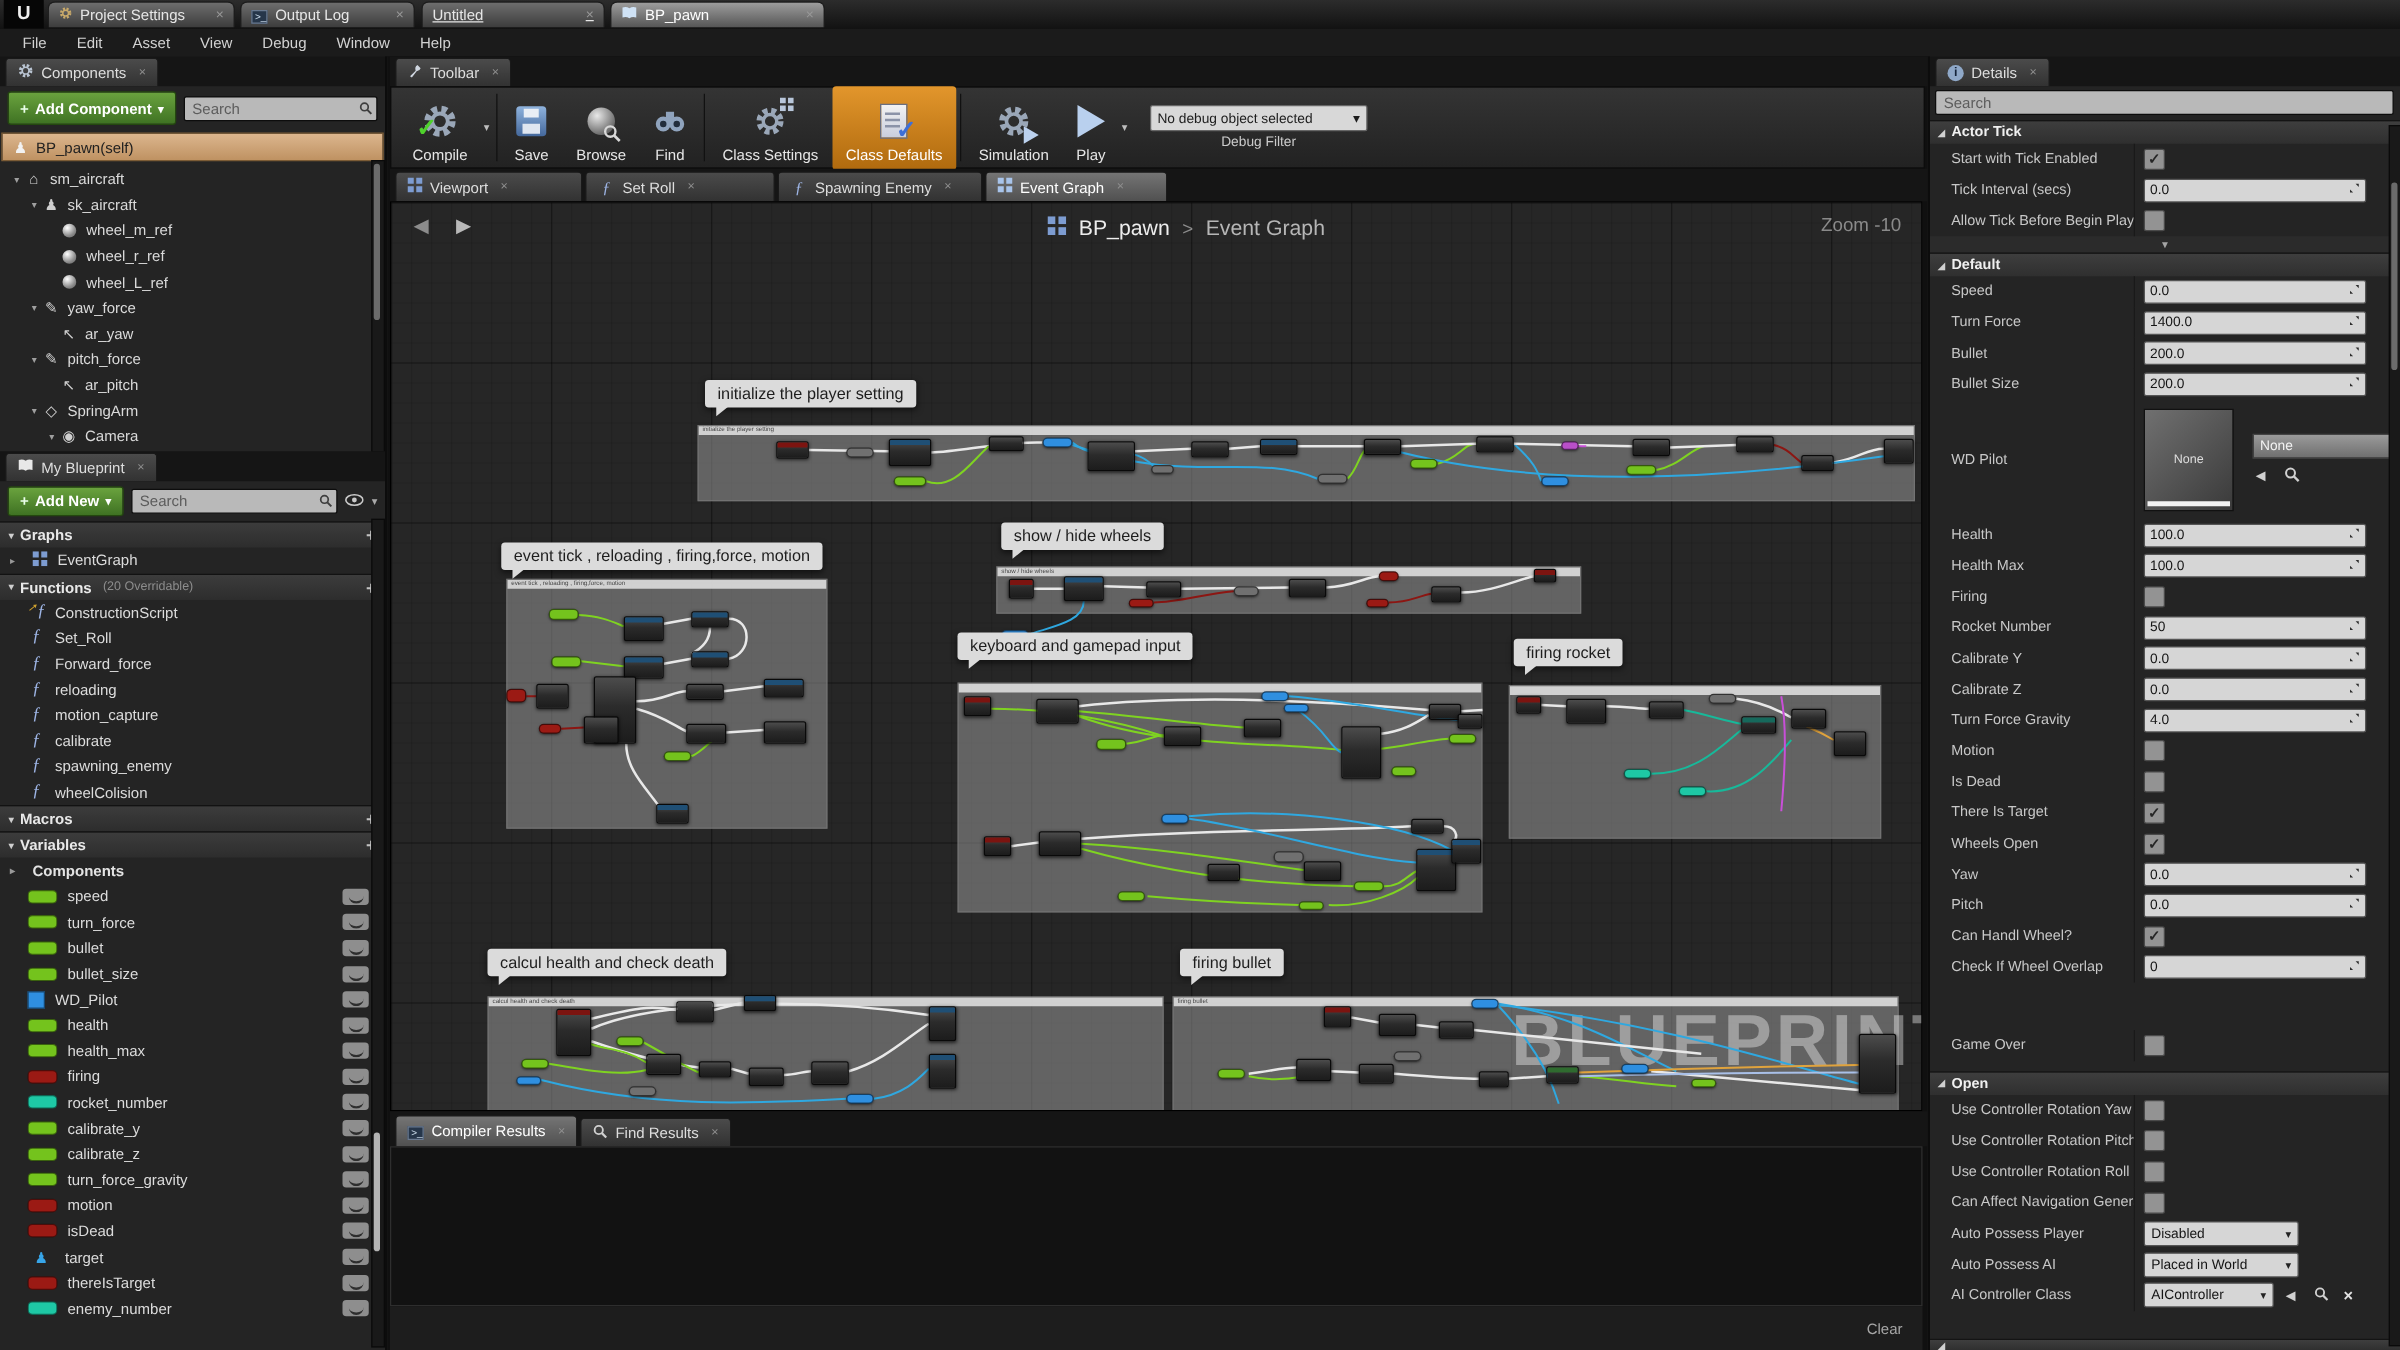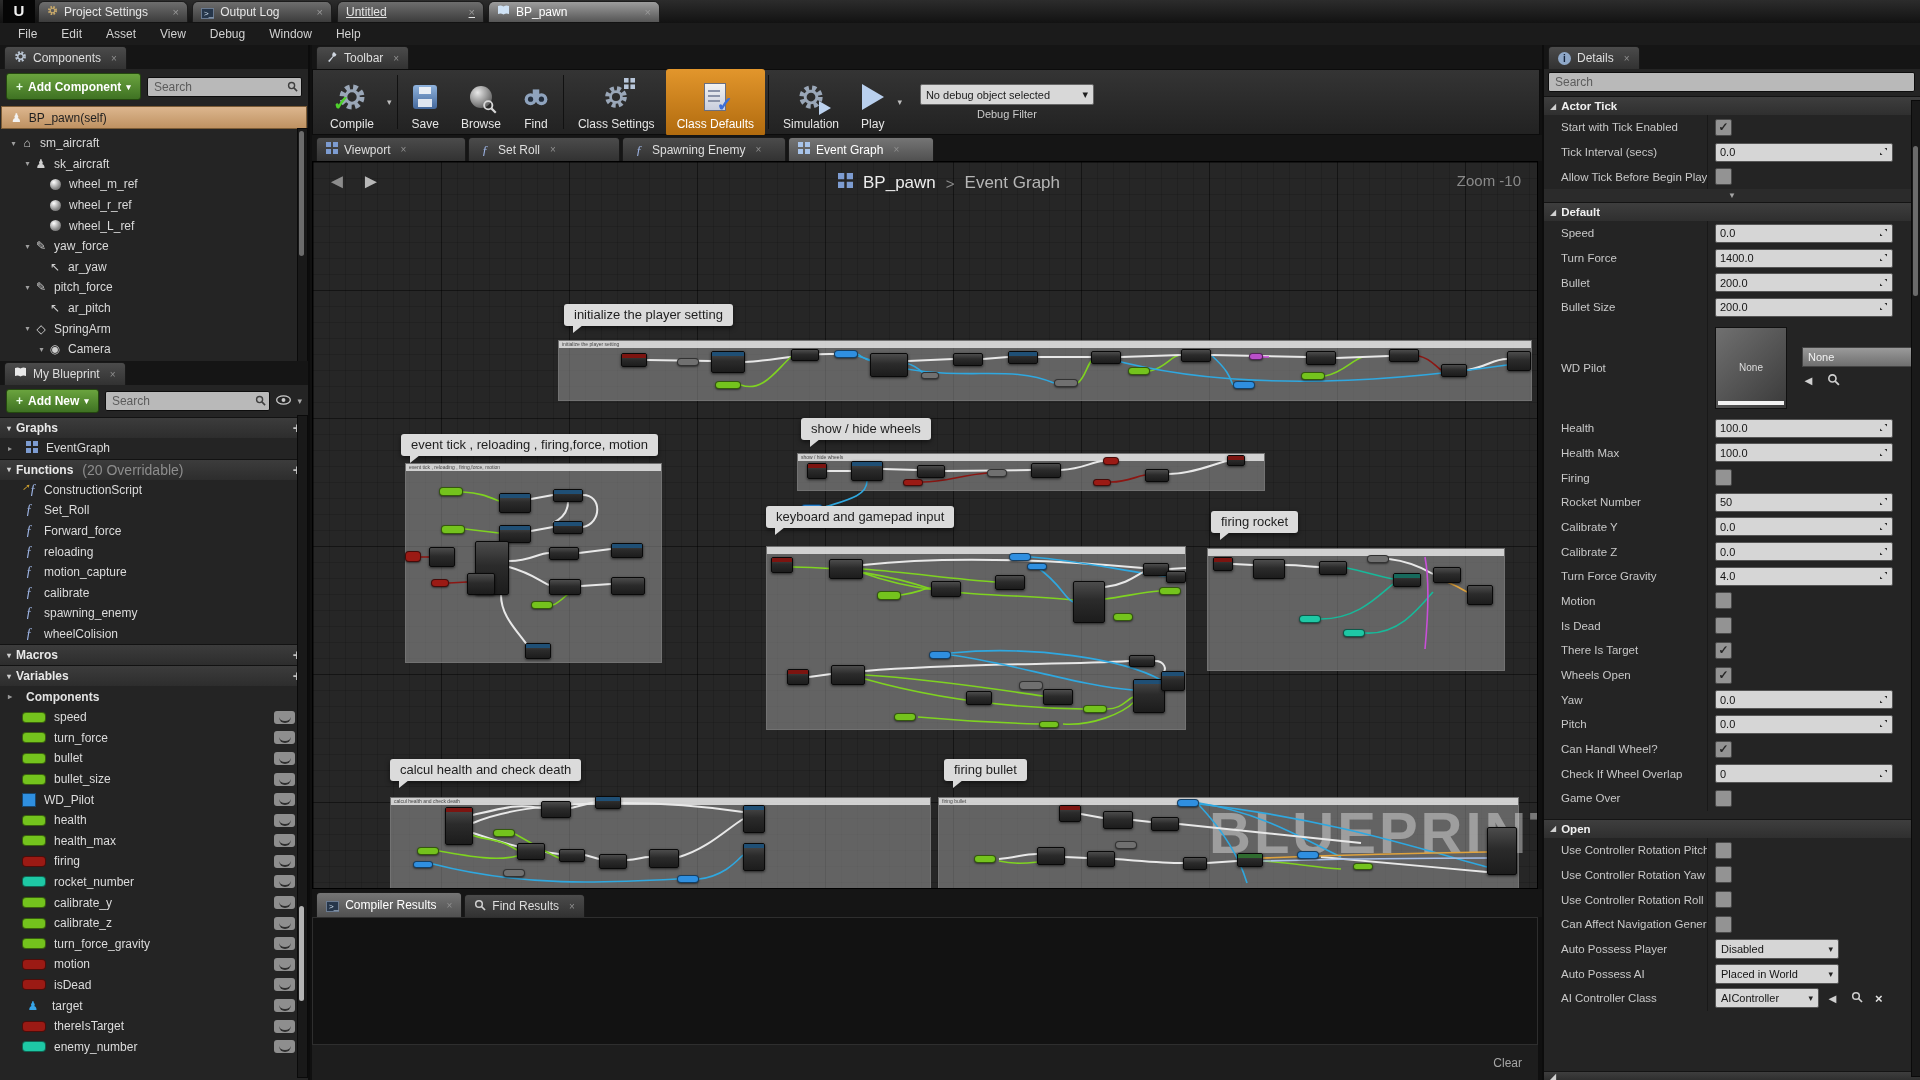--- a/index.html
+++ b/index.html
@@ -47,21 +47,21 @@
   .trow .arr{width:11px;text-align:center;color:#9f9f9f;font-size:8px;flex:none;}
   .tico{width:16px;text-align:center;flex:none;margin-right:5px;color:#cfcfcf;font-size:12px;line-height:1;}
   .sphere{width:11px;height:11px;border-radius:50%;margin:0 8px 0 3px;flex:none;
           background:radial-gradient(circle at 35% 30%,#fff,#8d8d8d 60%,#5a5a5a);}
   .sbar{position:absolute;width:9px;background:#191919;border:1px solid #0a0a0a;}
   .sthumb{position:absolute;left:1px;width:5px;border-radius:3px;background:#6b6b6b;}
   .shead{height:20px;background:linear-gradient(#3c3c3c,#2d2d2d);border-top:1px solid #121212;
          display:flex;align-items:center;padding:0 7px;font-weight:bold;color:#e9e9e9;font-size:12px;gap:5px;}
   .shead .tri{font-size:8px;color:#cfcfcf;}
   .shead .plus{margin-left:auto;color:#c2c2c2;font-weight:bold;font-size:14px;}
-  .subnote{font-weight:normal;color:#8d8d8d;font-size:14px;margin-left:4px;}
+  .subnote{font-weight:normal;color:#8d8d8d;font-size:10px;margin-left:4px;}
   .lrow{height:20.6px;display:flex;align-items:center;padding-left:22px;gap:8px;color:#dcdcdc;}
   .fnico{color:#9db4e4;font-style:italic;font-family:"Liberation Serif",serif;font-size:14px;width:14px;text-align:center;}
   .pillv{width:22px;height:9px;border-radius:4px;flex:none;border:1px solid rgba(0,0,0,.5);}
   .sqv{width:12px;height:12px;flex:none;border:1px solid rgba(0,0,0,.5);}
   .eyeT{margin-left:auto;margin-right:13px;width:21px;height:13px;background:#8e8e8e;border-radius:3px;
         display:flex;justify-content:center;align-items:flex-start;padding-top:3px;box-sizing:border-box;flex:none;}
   .eyeT i{display:block;width:12px;height:7px;border-bottom:2px solid #2e2e2e;border-radius:0 0 6px 6px;}
   
   #toolbar-tabrow{position:absolute;left:312px;top:45px;width:1228px;height:24px;}
   #toolbar{position:absolute;left:312px;top:69px;width:1228px;height:66px;
@@ -1222,39 +1222,39 @@
         <div class="dval">
           <div class="numf">
             <span>0</span>
             <span><svg width="9" height="9" viewBox="0 0 9 9">
                 <path d="M5.5 1 H8 V3.5 Z" fill="#2c2c2c"></path>
                 <path d="M1 5.5 V8 H3.5 Z" fill="#2c2c2c"></path>
               </svg></span>
           </div>
         </div>
       </div>
-      <div class="drow" style="margin-bottom: 0px;">
+      <div class="drow" style="margin-bottom: 0px; margin-top: 38px;">
         <div class="dlabel">Game Over</div>
         <div class="dval">
           <div class="chk"></div>
         </div>
       </div>
       <div style="height: 8px;"></div>
       <div class="dhead">
         <span class="tri">◢</span>
         <span>Open</span>
       </div>
       <div class="drow">
+        <div class="dlabel">Use Controller Rotation Yaw</div>
+        <div class="dval">
+          <div class="chk"></div>
+        </div>
+      </div>
+      <div class="drow">
         <div class="dlabel">Use Controller Rotation Pitch</div>
-        <div class="dval">
-          <div class="chk"></div>
-        </div>
-      </div>
-      <div class="drow">
-        <div class="dlabel">Use Controller Rotation Yaw</div>
         <div class="dval">
           <div class="chk"></div>
         </div>
       </div>
       <div class="drow">
         <div class="dlabel">Use Controller Rotation Roll</div>
         <div class="dval">
           <div class="chk"></div>
         </div>
       </div>

